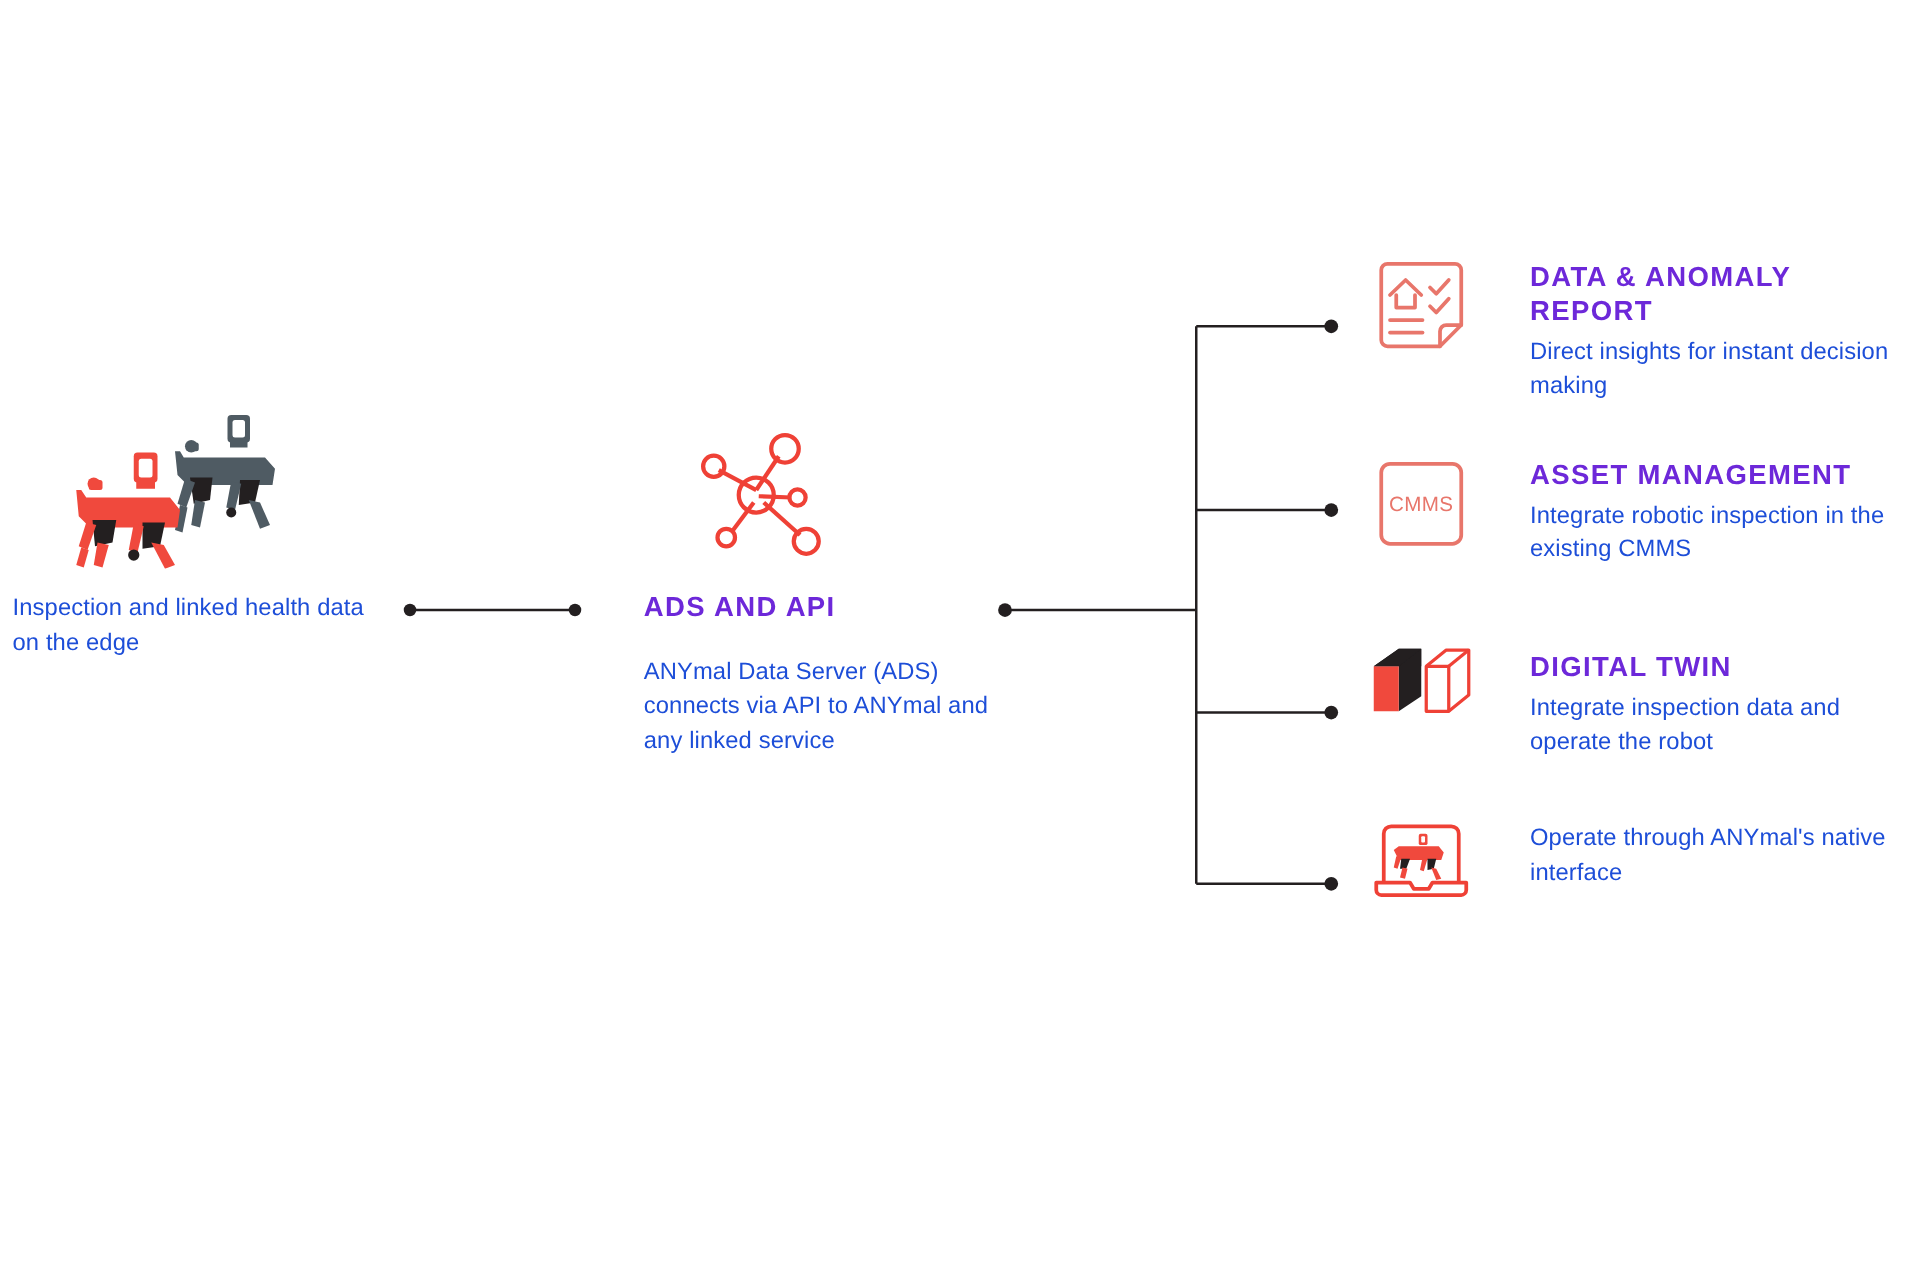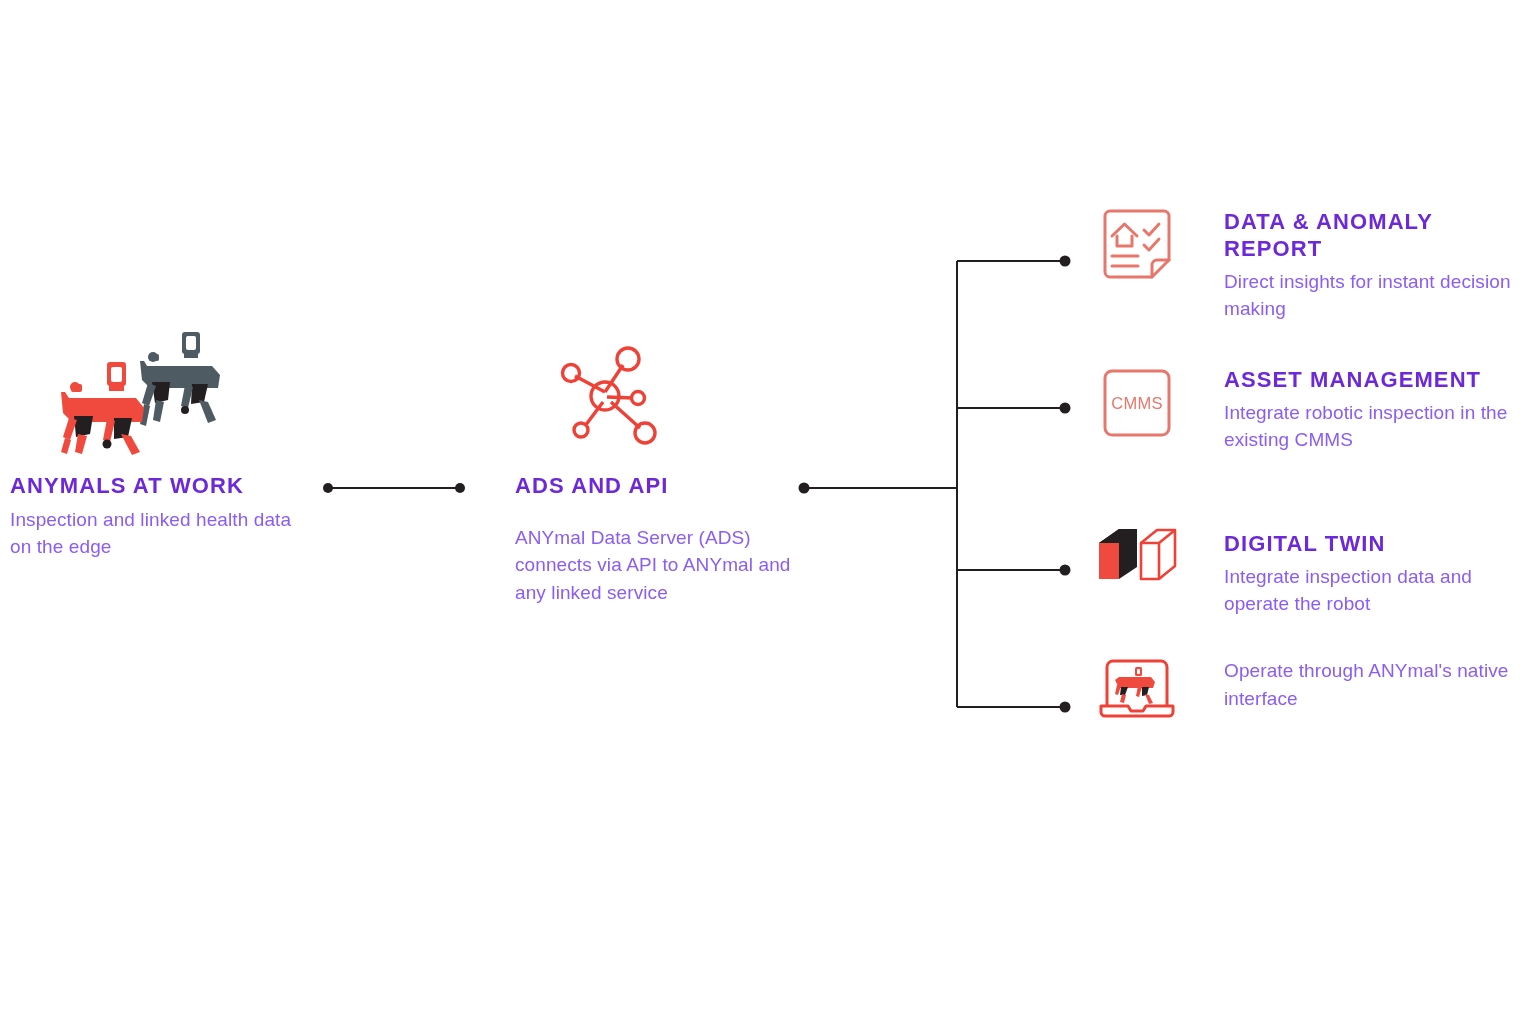--- a/index.html
+++ b/index.html
@@ -15,21 +15,21 @@
     font-size: 22px;
     font-weight: bold;
     letter-spacing: 1.1px;
     color: #6d28d9;
     line-height: 1.22;
     text-transform: uppercase;
   }
   .node-desc {
     font-size: 19px;
     font-weight: normal;
-    color: #8b5cf6;
+    color: #1d4ed8;
     line-height: 1.45;
     letter-spacing: 0.1px;
   }
 
   
   #anymals-node { position: absolute; left: 10px; top: 330px; width: 300px; }
   #anymals-icon { width: 190px; height: 125px; margin-left: 42px; margin-bottom: 18px; }
   #anymals-node .node-title { margin-bottom: 6px; }
 
   
@@ -43,21 +43,21 @@
 
   
   #outputs { position: absolute; left: 1094px; top: 205px; width: 430px; }
   .output-row { position: absolute; display: flex; align-items: flex-start; }
   .output-icon { width: 86px; flex: 0 0 86px; display: flex; align-items: center; justify-content: center; }
   .output-text { margin-left: 44px; width: 300px; padding-top: 4px; }
   .output-text .node-title { margin-bottom: 5px; }
 
   #row-report { top: 0px; }
   #row-asset  { top: 158px; }
-  #row-twin   { top: 322px; }
+  #row-twin   { top: 312px; }
   #row-ui     { top: 448px; }
 </style>
 </head>
 <body>
 
 <div id="stage">
 
   <div id="anymals-node">
     <div id="anymals-icon">
       <svg viewBox="0 0 190 125" width="190" height="125" xmlns="http://www.w3.org/2000/svg">
@@ -104,21 +104,20 @@
           <path d="M13 108 L19 110 L15 124 L9 122 Z" fill="#F0493D"></path>
 
           <path d="M62 88 L80 88 L76 107 L62 109 Z" fill="#231f20"></path>
           <path d="M69 104 L79 106 L88 122 L80 125 Z" fill="#F0493D"></path>
 
           <path d="M55 89 L63 91 L58 112 L51 110 Z" fill="#F0493D"></path>
           <circle cx="55" cy="114" r="4.5" fill="#231f20"></circle>
         </g>
       </svg>
     </div>
-    <div class="node-title">ANYMALS AT WORK</div>
     <div class="node-desc">Inspection and linked health data on the edge</div>
   </div>
 
   <div id="connector-left">
     <svg viewBox="0 0 150 44" width="150" height="44" xmlns="http://www.w3.org/2000/svg">
       <line x1="8" y1="22" x2="140" y2="22" stroke="#231f20" stroke-width="2"></line>
       <circle cx="8" cy="22" r="5" fill="#231f20"></circle>
       <circle cx="140" cy="22" r="5" fill="#231f20"></circle>
     </svg>
   </div>

